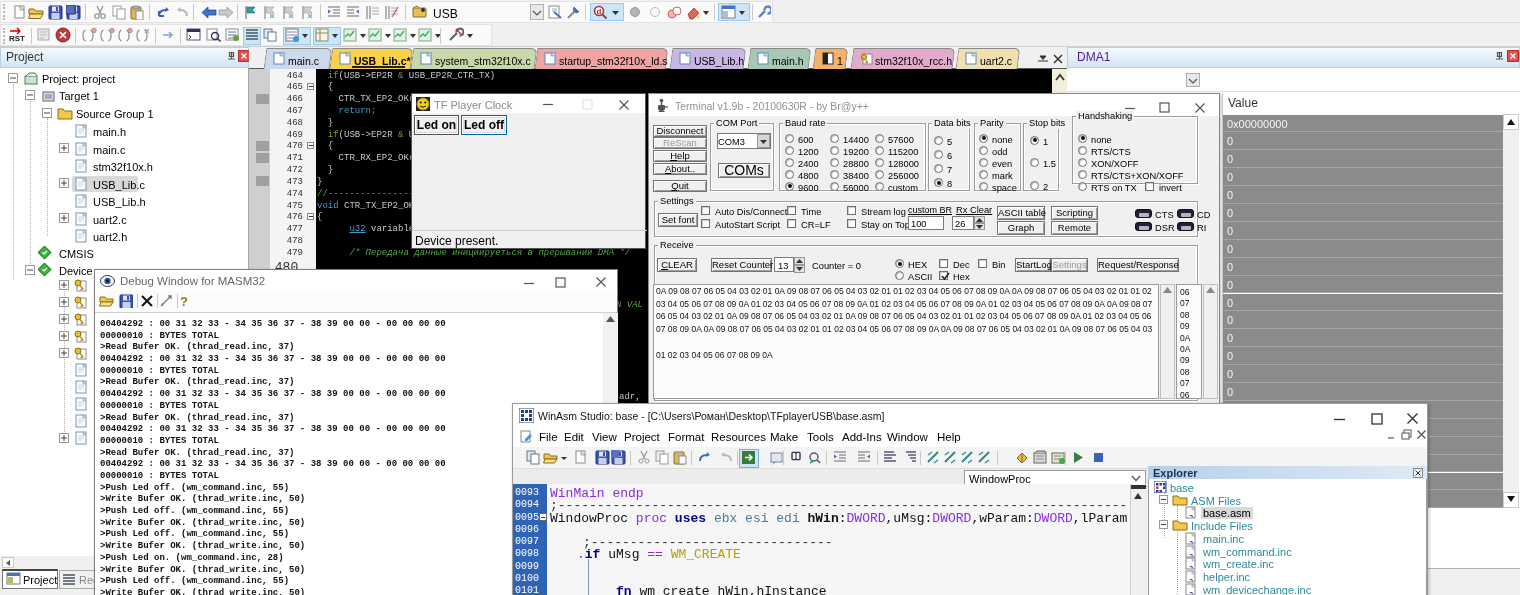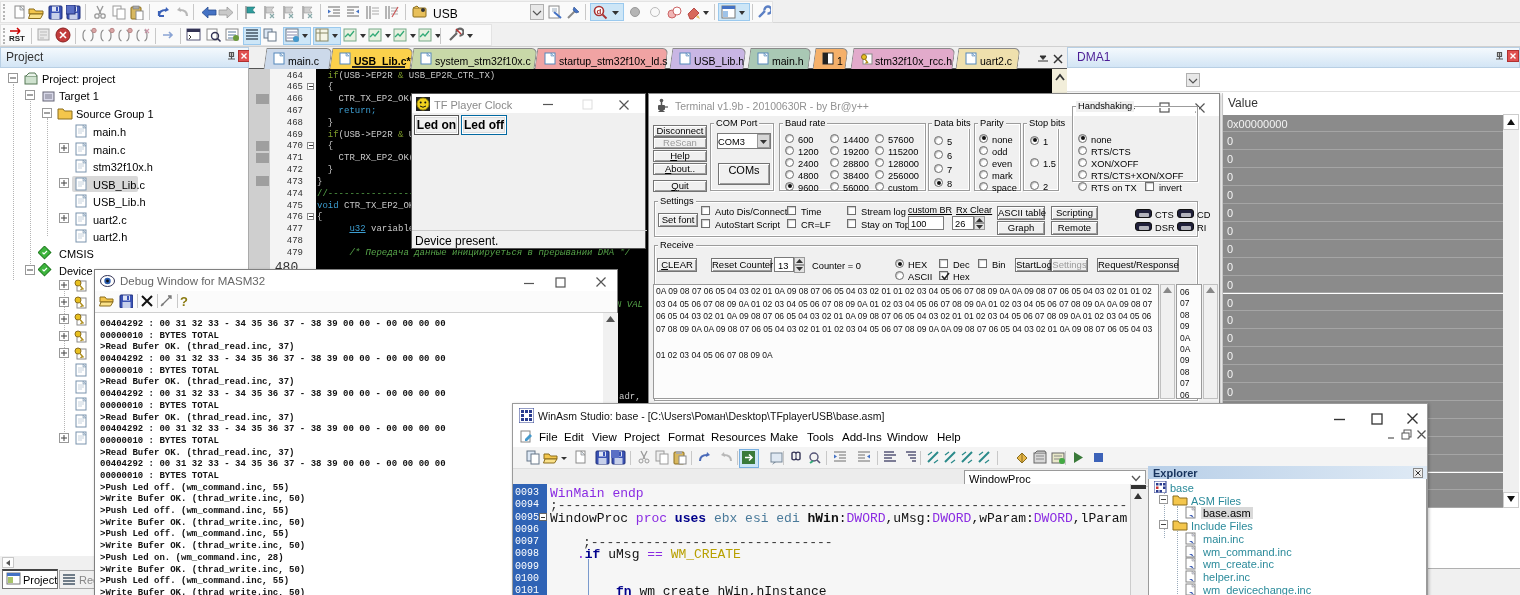--- a/index.html
+++ b/index.html
@@ -740,21 +740,21 @@
 <div class="btn" style="left:4px;top:86px;width:54px;height:12px;line-height:10px;font-size:9.5px;color:#000"><u>Q</u>uit</div>
 <div class="grp" style="left:61px;top:29px;width:64px;height:68px">
       <div class="glab">COM Port</div>
     </div>
 <div class="a" style="left:68px;top:39px;width:54px;height:16px;background:#fff;border:1px solid #7a7a7a"></div>
 <div class="lab tl" style="left:69px;top:42px">COM3</div>
 <div class="a" style="left:108px;top:40px;width:13px;height:14px;background:#d6d6d6;border:1px solid #999"></div>
 <svg class="a" style="left:110px;top:45px" width="9" height="6" viewBox="0 0 9 6">
       <path d="M1 1 l3.5 4 l3.5 -4" fill="#333"></path>
     </svg>
-<div class="btn" style="left:69px;top:69px;width:52px;height:22px;line-height:13px;font-size:11px;color:#000">COMs</div>
+<div class="btn" style="left:69px;top:69px;width:52px;height:15px;line-height:13px;font-size:14px;color:#000">COMs</div>
 <div class="grp" style="left:130px;top:29px;width:147px;height:68px">
       <div class="glab">Baud rate</div>
     </div>
 <div class="rad" style="left:136px;top:39.5px"></div>
 <div class="lab tl" style="left:149px;top:39.5px">600</div>
 <div class="rad" style="left:181px;top:39.5px"></div>
 <div class="lab tl" style="left:194px;top:39.5px">14400</div>
 <div class="rad" style="left:226px;top:39.5px"></div>
 <div class="lab tl" style="left:239px;top:39.5px">57600</div>
 <div class="rad" style="left:136px;top:51.599999999999994px"></div>
@@ -807,21 +807,21 @@
 <div class="lab tl" style="left:343px;top:87.9px">space</div>
 <div class="grp" style="left:374px;top:29px;width:36px;height:68px">
       <div class="glab">Stop bits</div>
     </div>
 <div class="rad on" style="left:381px;top:41.5px"></div>
 <div class="lab tl" style="left:394px;top:41.5px">1</div>
 <div class="rad" style="left:381px;top:64.0px"></div>
 <div class="lab tl" style="left:394px;top:64.0px">1.5</div>
 <div class="rad" style="left:381px;top:86.5px"></div>
 <div class="lab tl" style="left:394px;top:86.5px">2</div>
-<div class="grp" style="left:423px;top:12px;width:126px;height:76px">
+<div class="grp" style="left:423px;top:22px;width:126px;height:68px">
       <div class="glab">Handshaking</div>
     </div>
 <div class="rad on" style="left:429px;top:39.5px"></div>
 <div class="lab tl" style="left:442px;top:39.5px">none</div>
 <div class="rad" style="left:429px;top:51.599999999999994px"></div>
 <div class="lab tl" style="left:442px;top:51.599999999999994px">RTS/CTS</div>
 <div class="rad" style="left:429px;top:63.69999999999999px"></div>
 <div class="lab tl" style="left:442px;top:63.69999999999999px">XON/XOFF</div>
 <div class="rad" style="left:429px;top:75.80000000000001px"></div>
 <div class="lab tl" style="left:442px;top:75.80000000000001px">RTS/CTS+XON/XOFF</div>

